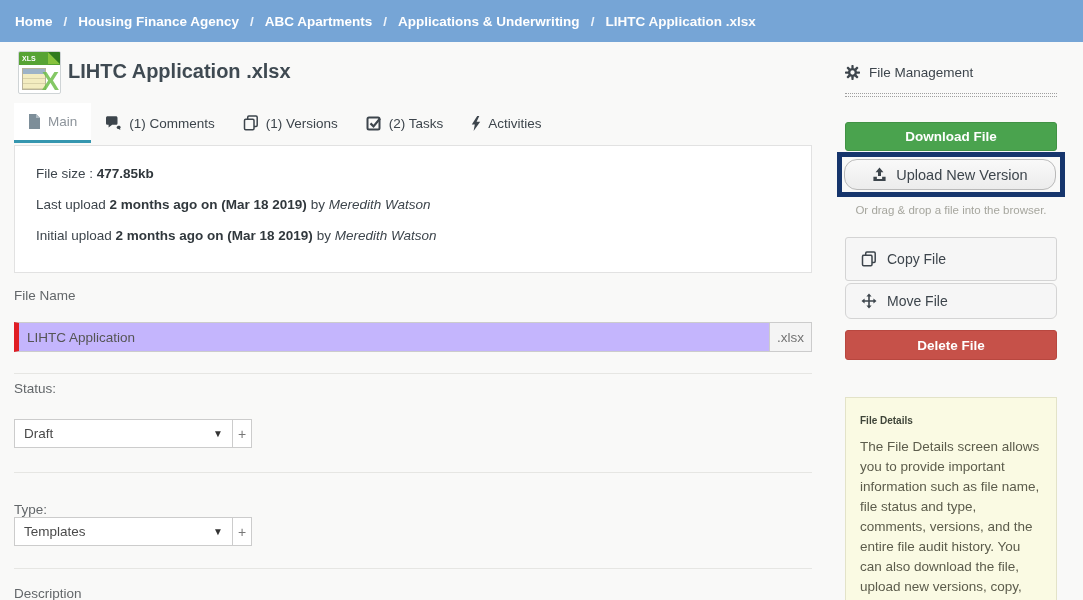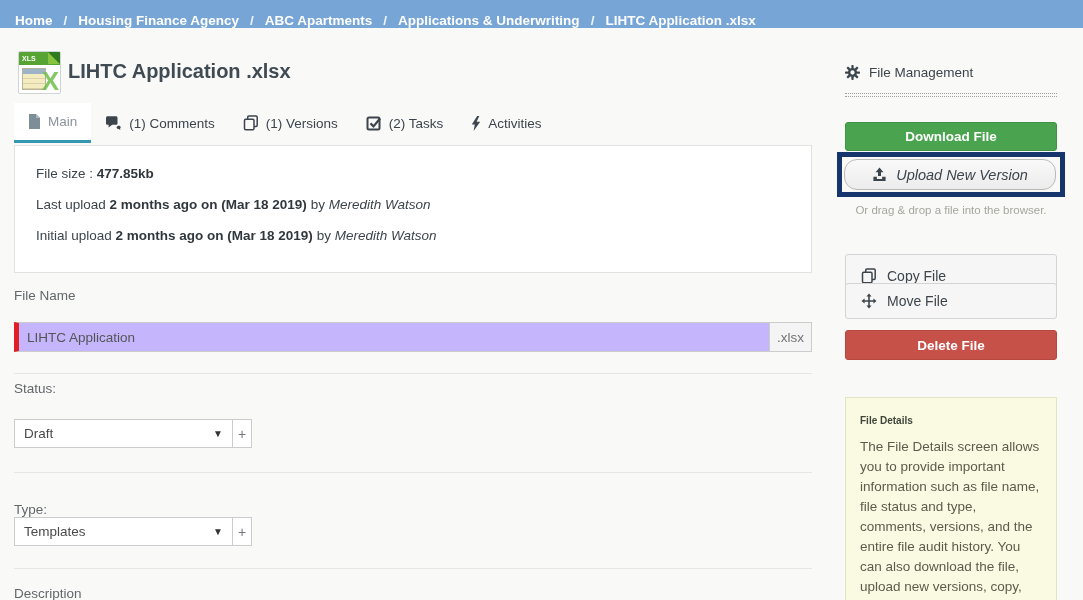--- a/index.html
+++ b/index.html
@@ -7,22 +7,22 @@
   body {
     font-family:"Liberation Sans", sans-serif;
     background:#f9f9f8;
     color:#3d454c;
     overflow:hidden;
   }
   .page { position:relative; width:1083px; height:600px; }
 
   
   .crumb-bar {
-    position:absolute; top:0; left:0; width:1083px; height:28px;
-    background:#76a5d6; display:flex; align-items:flex-end; padding:0 15px;
+    position:absolute; top:0; left:0; width:1083px; height:42px;
+    background:#76a5d6; display:flex; align-items:center; padding:0 15px;
     font-size:13.5px; color:#fff;
   }
   .crumb-link { font-weight:bold; color:#fff; cursor:pointer; white-space:nowrap; }
   .crumb-sep { margin:0 11px; color:#eef4fb; font-weight:bold; }
   .crumb-current { color:#fdfdfd; font-weight:600; white-space:nowrap; }
 
   
   .xls-icon {
     position:absolute; top:51px; left:18px; width:43px; height:43px;
     background:#fff; border:1px solid #cfd4d6; border-radius:2px; overflow:hidden;
@@ -120,32 +120,32 @@
     font-size:13.5px; display:flex; align-items:center; justify-content:center;
   }
   .btn-download { top:122px; height:29px; background:#4aa34e; color:#fff; font-weight:bold; border:1px solid #419245; }
   .upload-outline {
     position:absolute; top:152px; left:-8px; width:228px;
     border:5px solid #16356c; padding:2px;
   }
   .btn-upload {
     position:relative; width:212px; height:31px; border:1px solid #b9b9b9; border-radius:13px;
     background:linear-gradient(#f9f9f9,#ececec); color:#3d454c; font-size:14.5px;
-    display:flex; align-items:center; justify-content:center; gap:9px; cursor:pointer;font-style:italic;
+    display:flex; align-items:center; justify-content:center; gap:9px; cursor:pointer;
   }
   .drag-hint {
     position:absolute; top:204px; left:-6px; width:224px; text-align:center;
     font-size:11.5px; color:#a6a69e;
   }
   .btn-light {
     justify-content:flex-start; padding-left:15px; gap:10px;
     background:#f6f6f6; border:1px solid #d4d4d4; color:#3d454c; font-size:14px;
   }
-  .btn-copy { top:254px; height:44px; }
-  .btn-move { top:283px; height:36px; }
+  .btn-copy { top:237px; height:44px; }
+  .btn-move { top:283px; height:36px;border-radius:6px; }
   .btn-delete { top:330px; height:30px; background:#c65149; color:#fff; font-weight:bold; border:1px solid #b8473f; }
 
   .details-box {
     position:absolute; top:397px; left:0; width:212px; height:260px;
     background:#fafae3; border:1px solid #e3e3c8; padding:17px 14px;
   }
   .details-heading { font-size:10px; font-weight:bold; color:#3e4438; margin-bottom:11px; }
   .details-body { font-size:13.5px; line-height:20px; color:#5c5c4c; }
 </style>
 </head>

